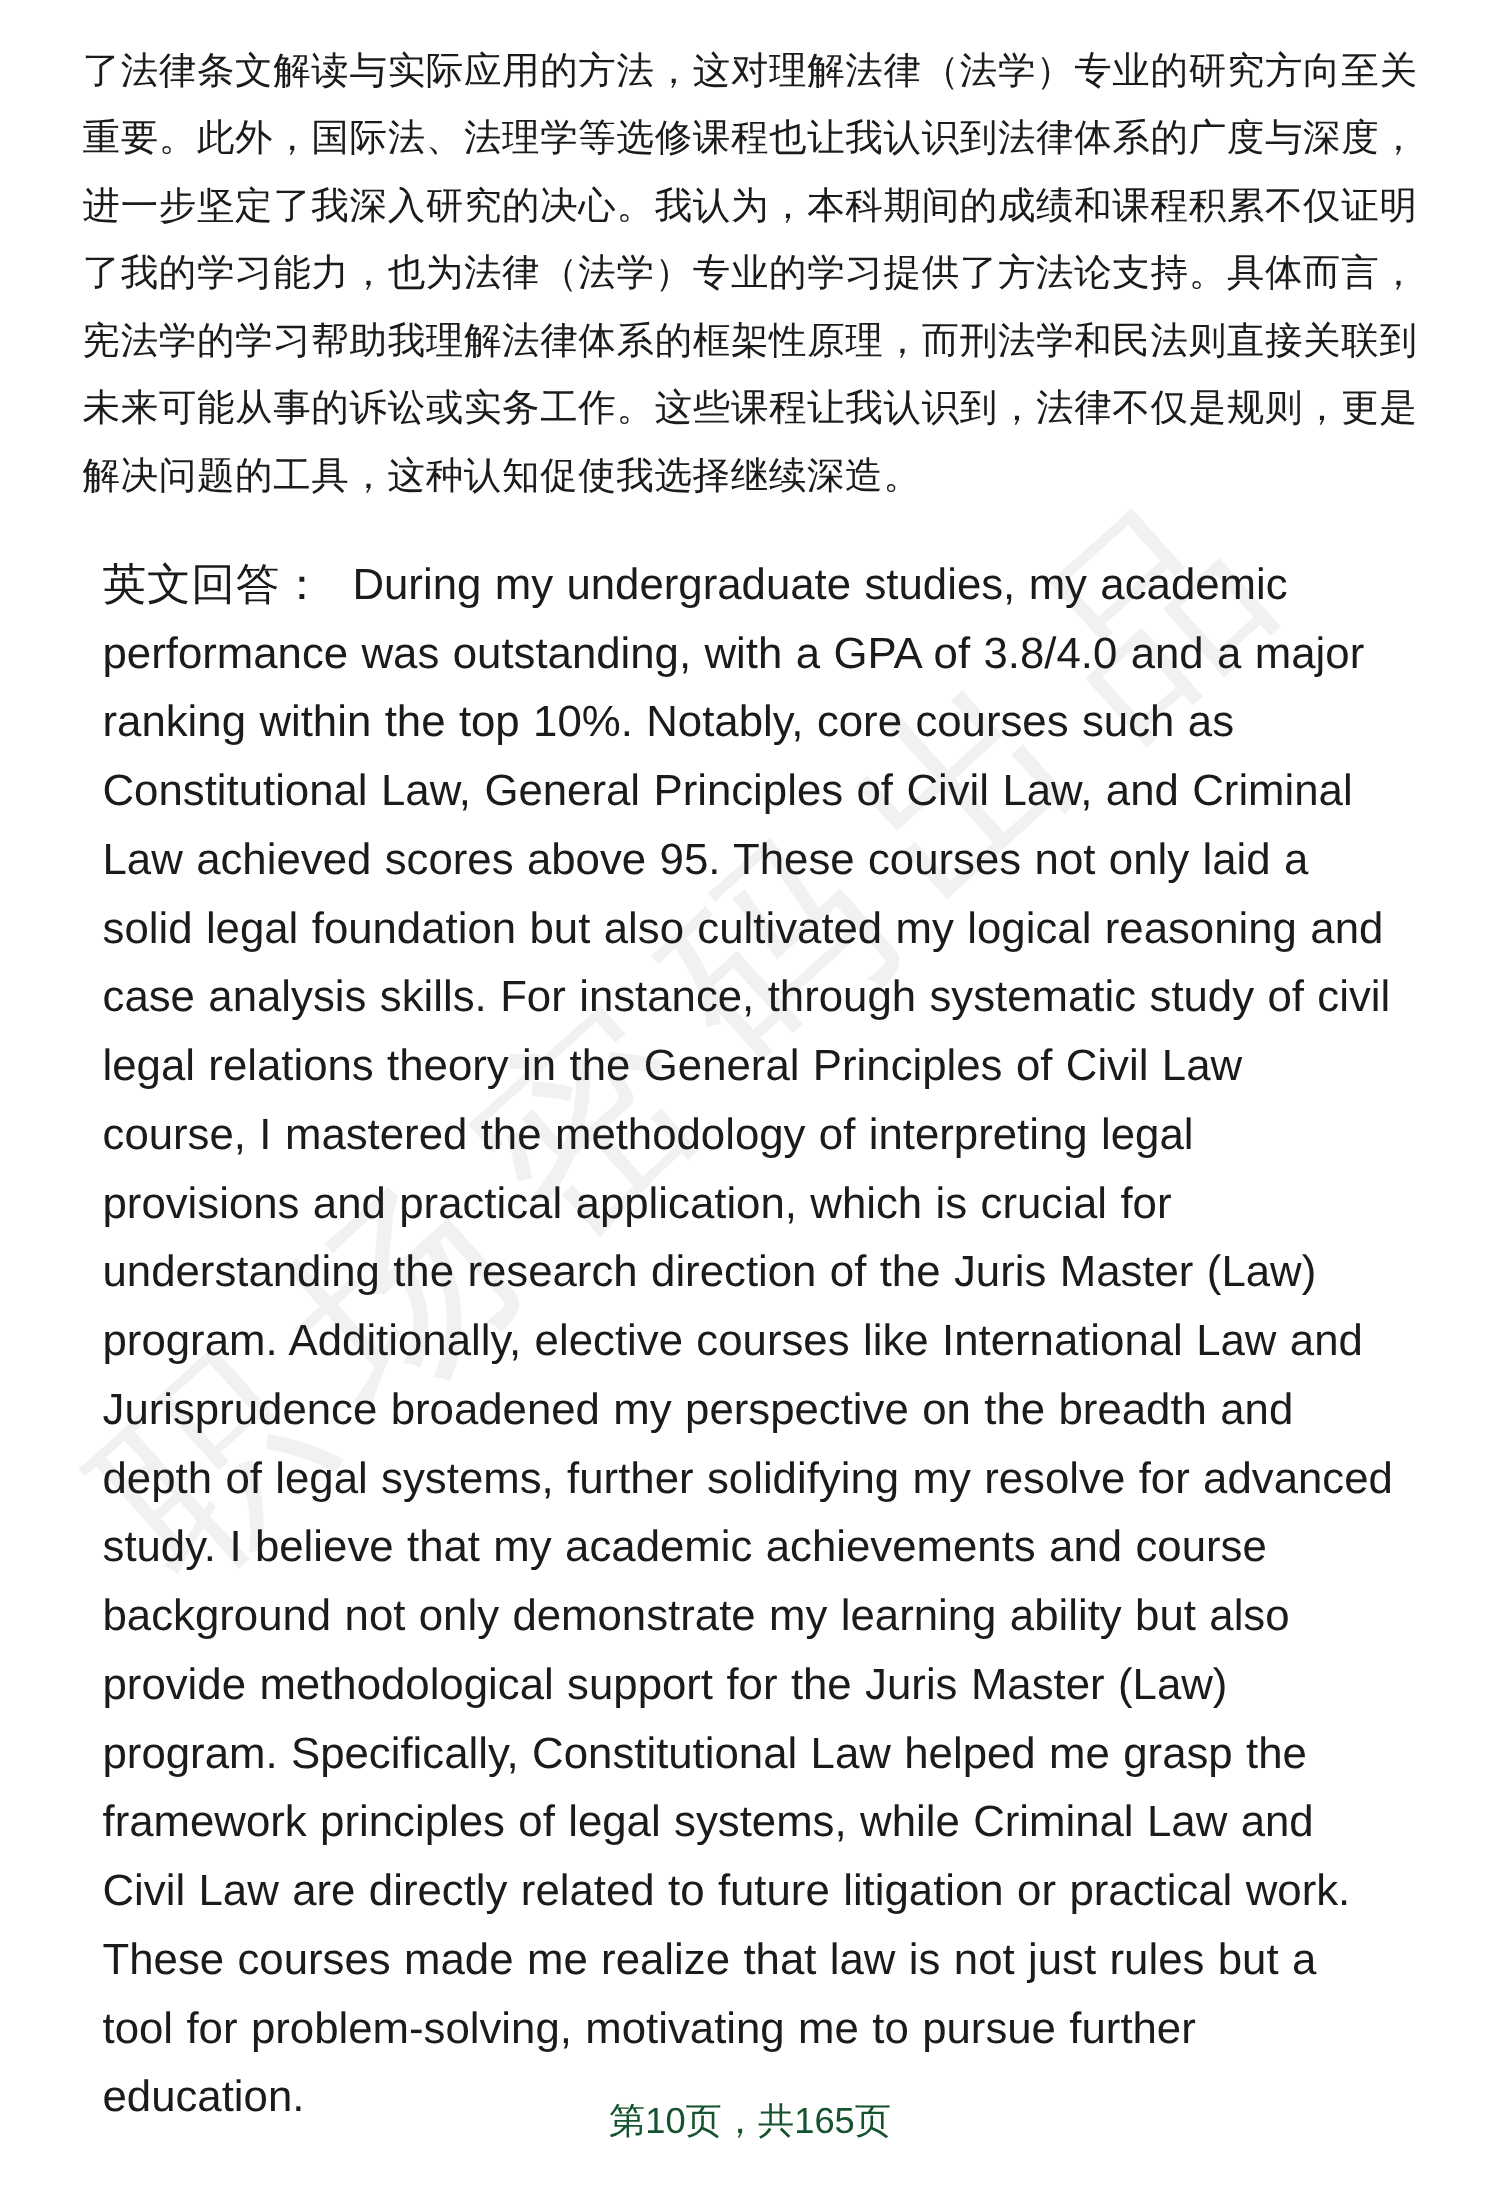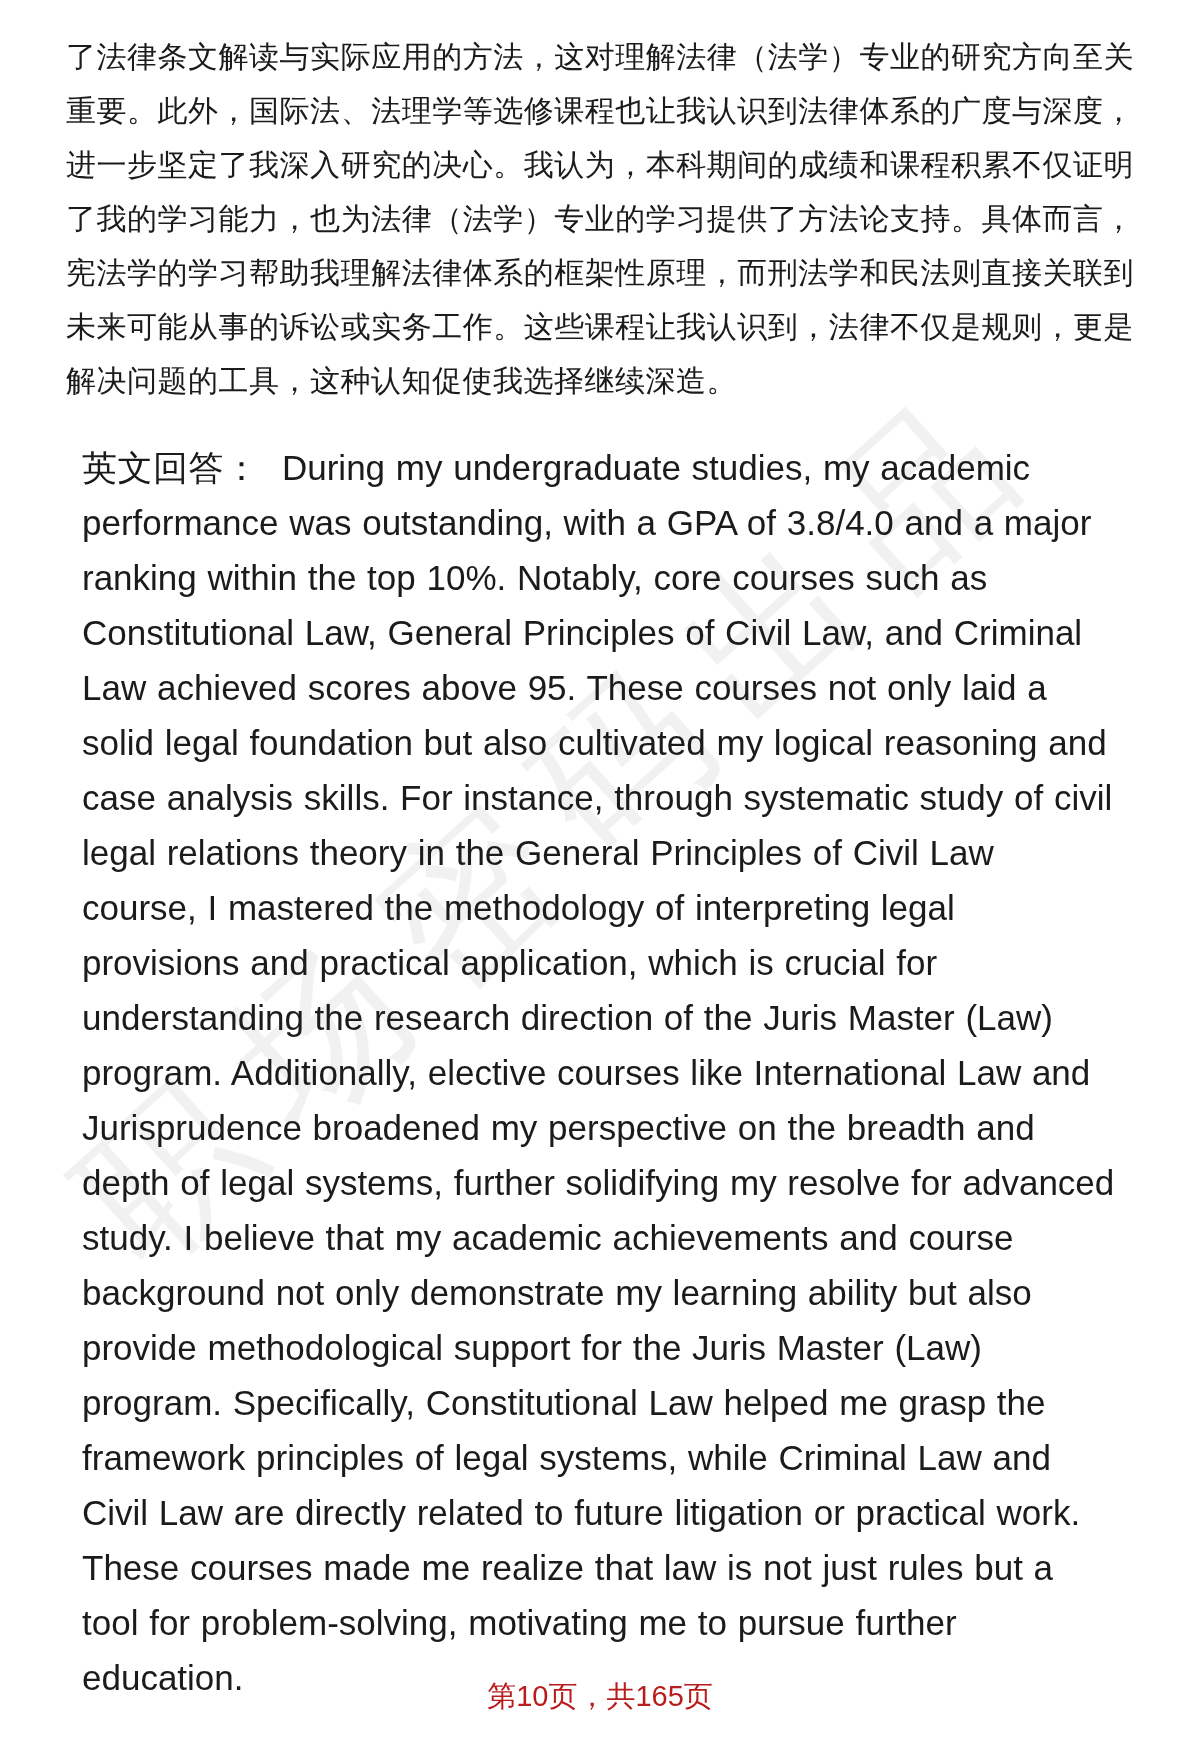--- a/index.html
+++ b/index.html
@@ -42,21 +42,21 @@
   .en-label::after {
     content: "\00a0\00a0";
   }
   .footer {
     position: absolute;
     left: 0;
     right: 0;
     bottom: 38px;
     text-align: center;
     font-size: 29px;
-    color: #b91c1c;
+    color: #14532d;
     z-index: 2;
   }
   .watermark {
     position: absolute;
     z-index: 1;
     top: 820px;
     left: 560px;
     transform: translate(-50%, -50%) rotate(-42deg);
     font-size: 165px;
     letter-spacing: 38px;

